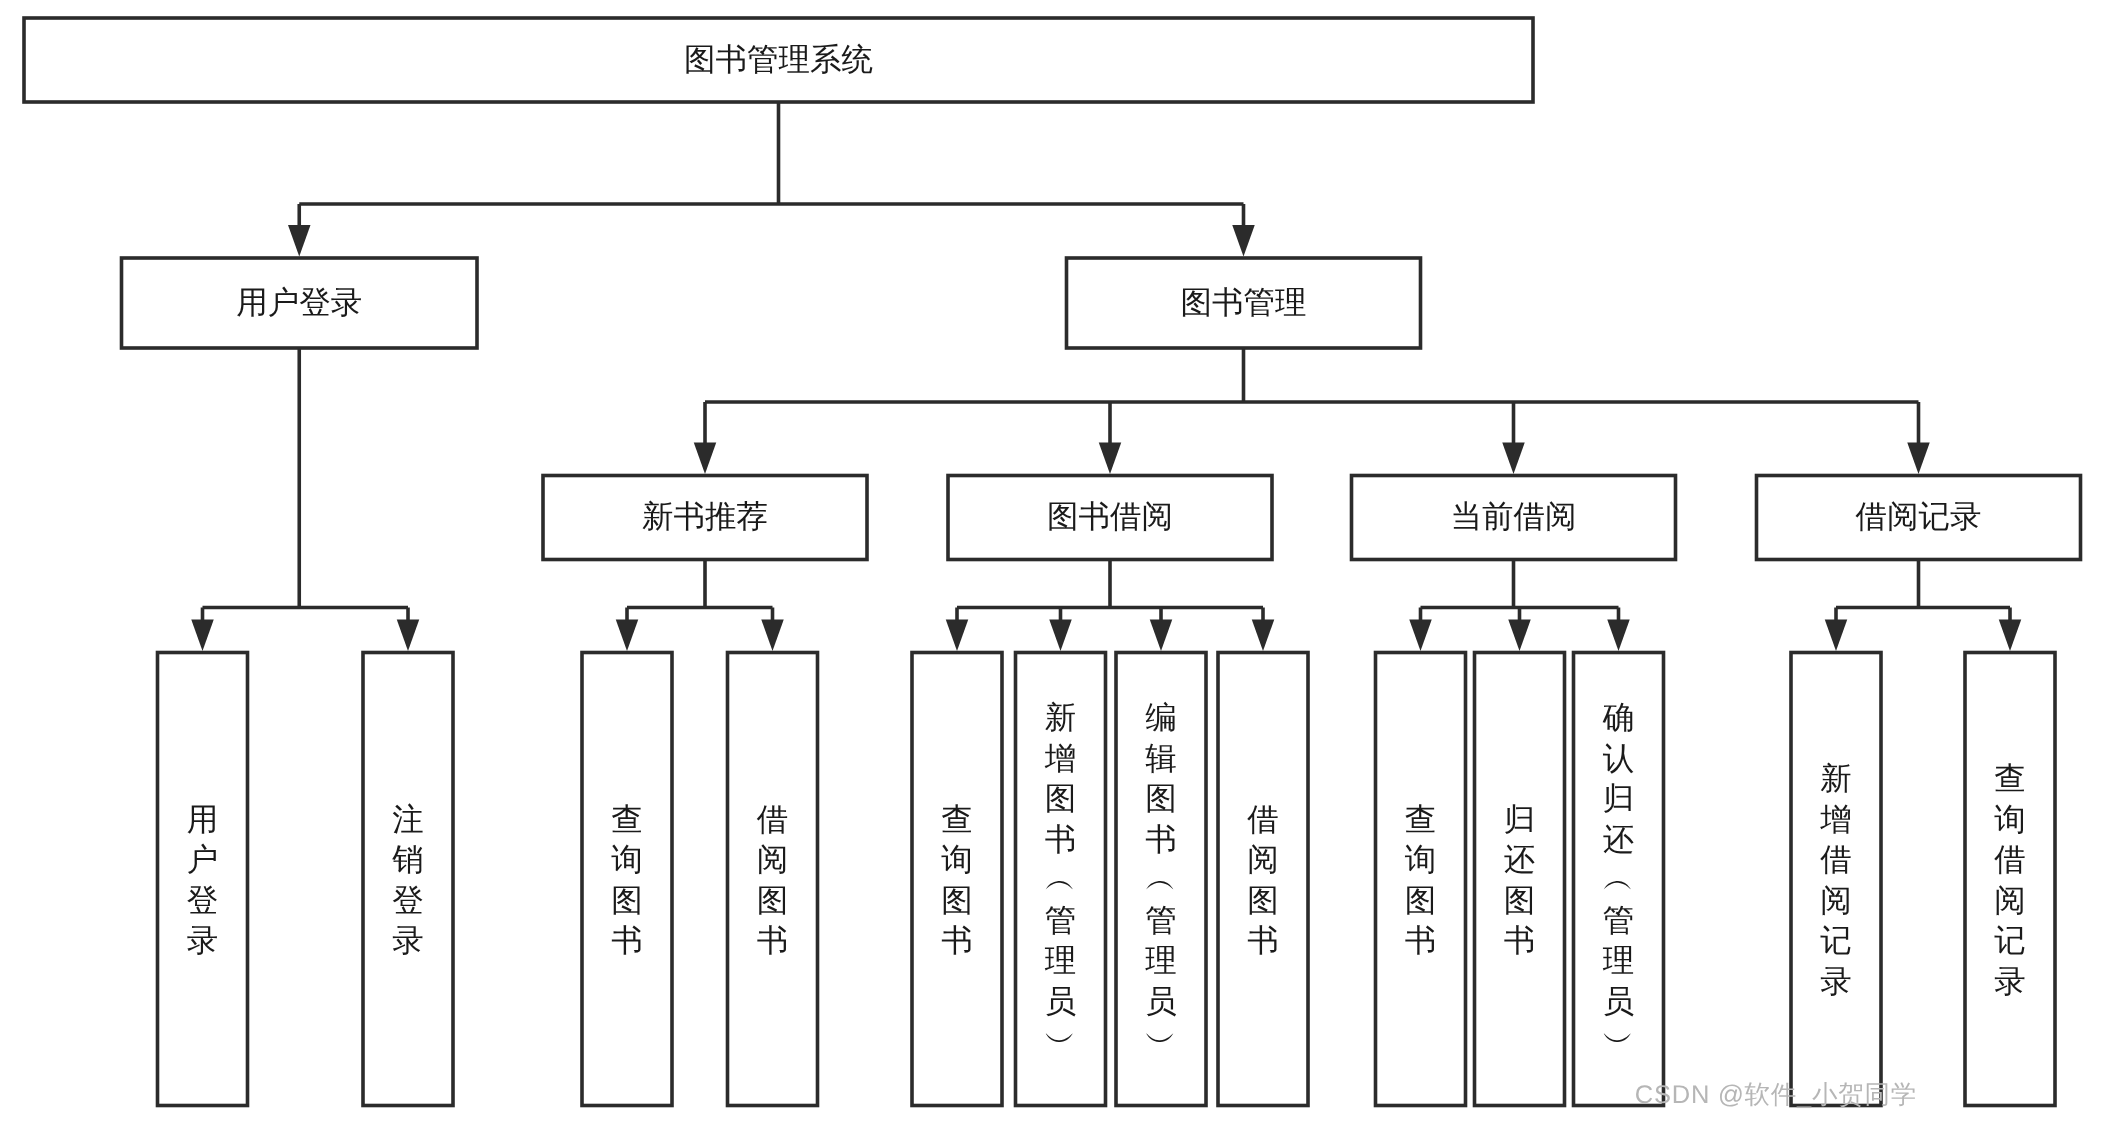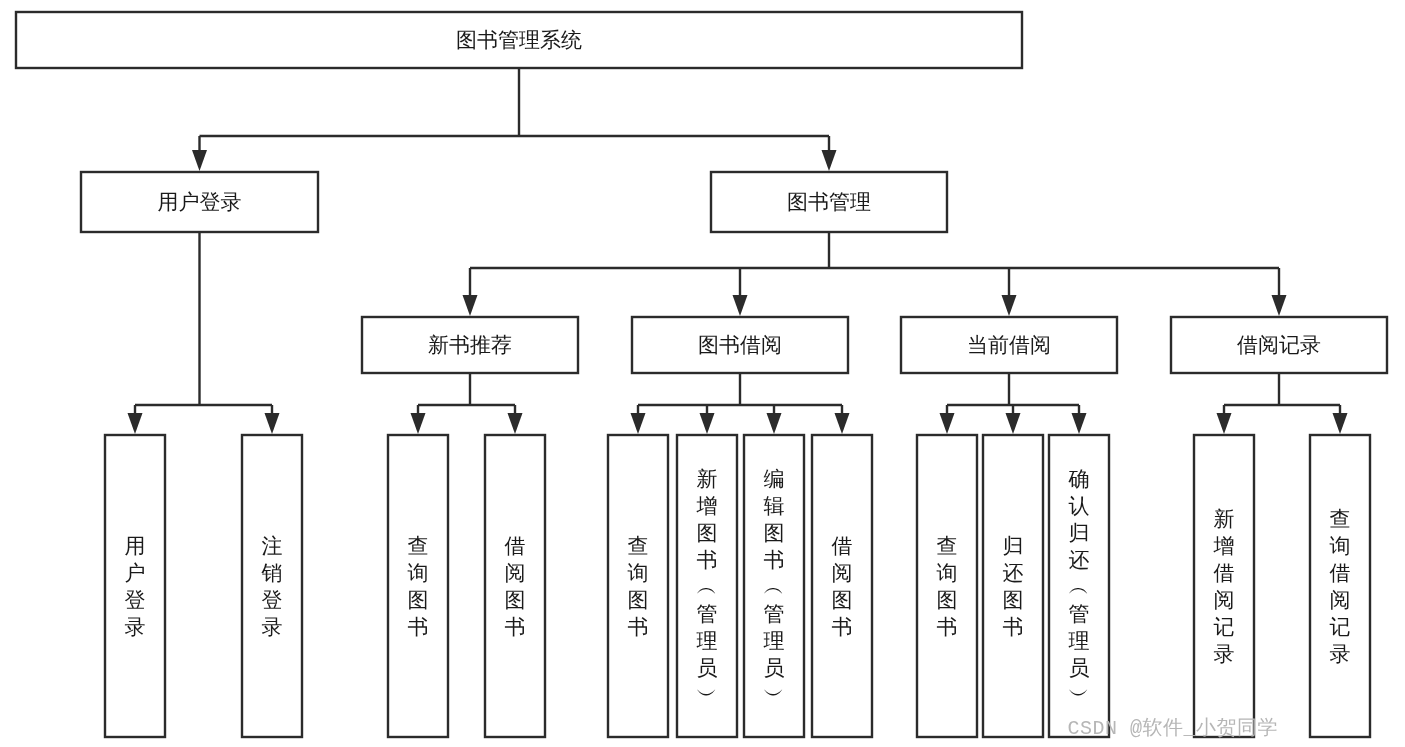--- a/index.html
+++ b/index.html
@@ -53,22 +53,22 @@
   .node-label-v {
     fill: #1a1a1a;
     font-family: "Liberation Sans", "DejaVu Sans", sans-serif;
     font-size: 21px;
     text-anchor: middle;
   }
   .watermark {
     position: absolute;
     right: 8px;
     bottom: 6px;
-    font-family: Liberation Mono, monospace;
-    font-size: 20px;
+    font-family: Liberation Sans, sans-serif;
+    font-size: 17px;
     color: #b6b6b6;
     letter-spacing: 0.5px;
     white-space: nowrap;
     user-select: none;
   }
 </style>
 </head>
 <body>
 
 <div id="diagram-root">

